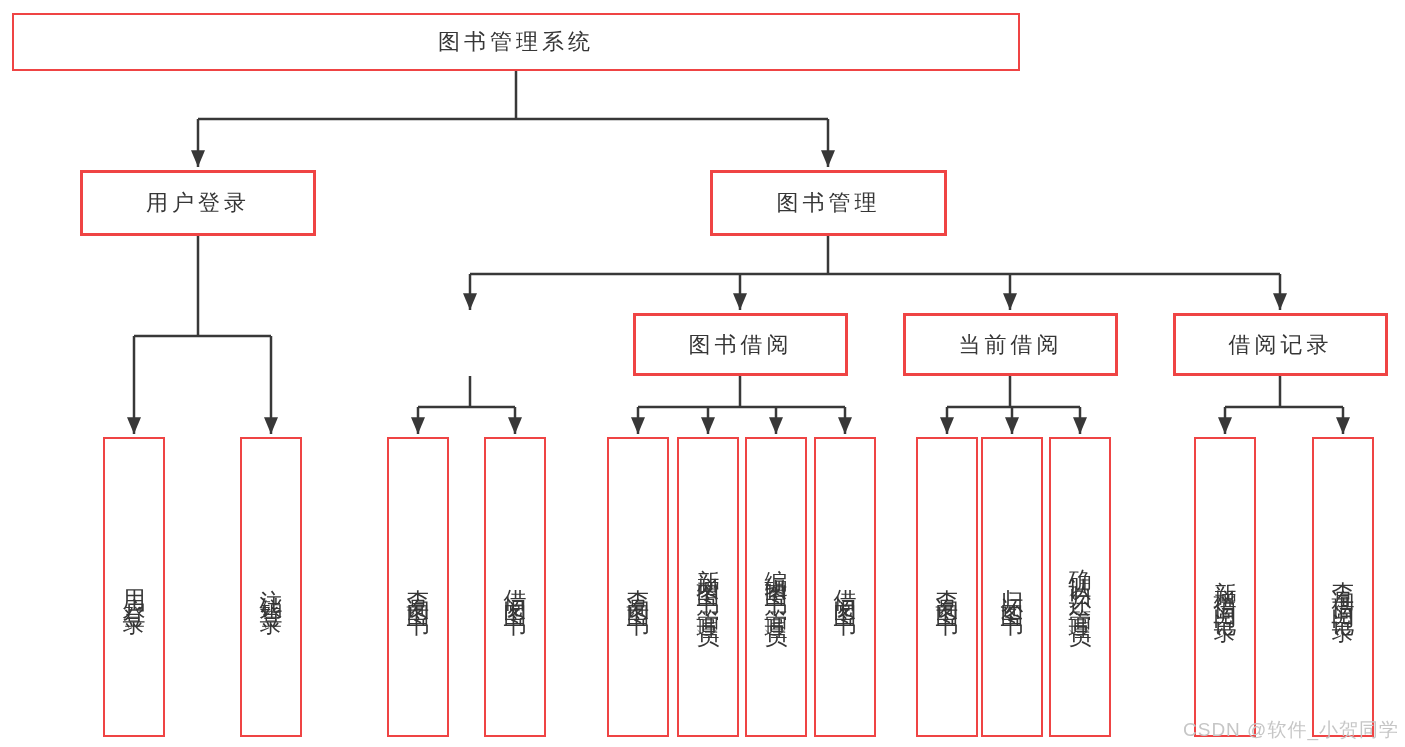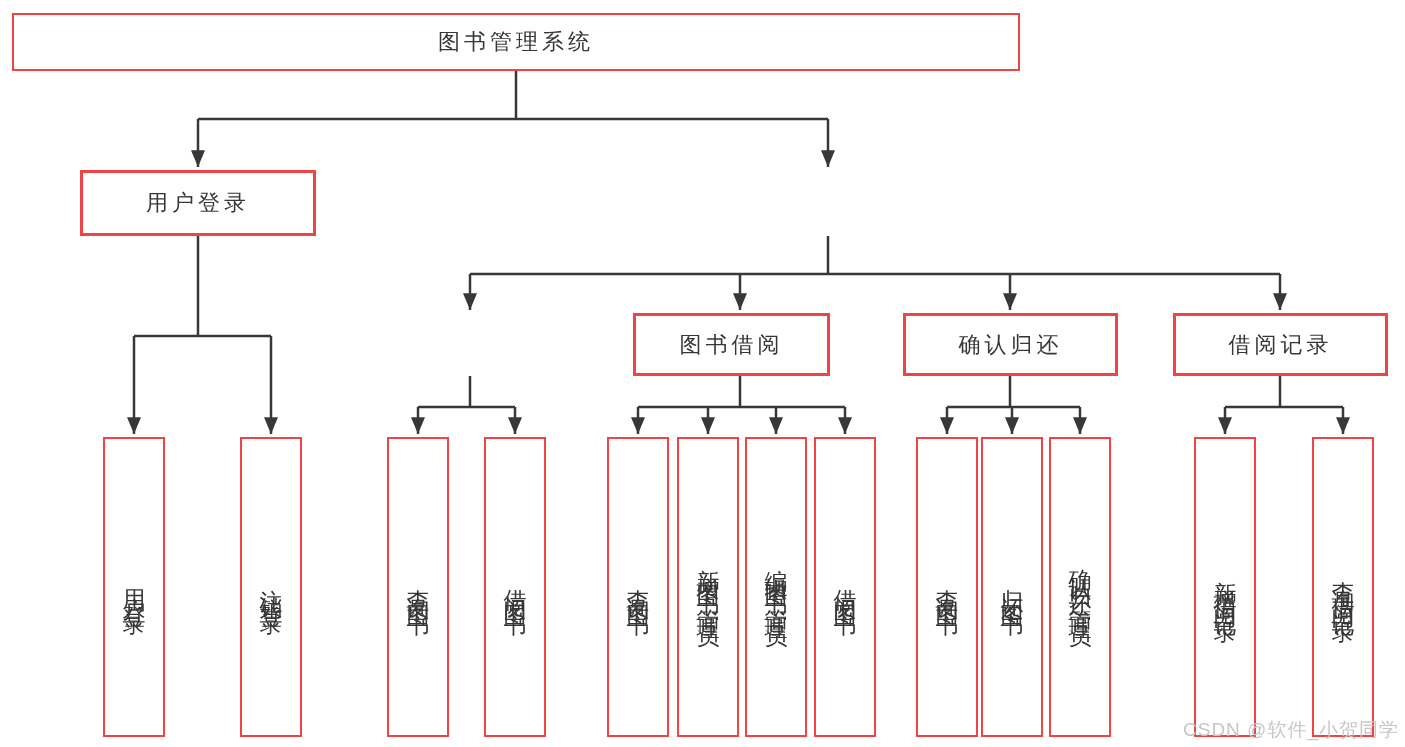--- a/index.html
+++ b/index.html
@@ -91,26 +91,29 @@
     </g>
   </svg>
 
   <div class="box h-box root-box" style="left:12px;top:13px;width:1008px;height:58px;">
     <span class="label">图书管理系统</span>
   </div>
 
   <div class="box h-box" style="left:80px;top:170px;width:236px;height:66px;">
     <span class="label">用户登录</span>
   </div>
+  <div class="box h-box" style="left:710px;top:170px;width:237px;height:66px;">
+    <span class="label">图书管理</span>
+  </div>
 
-  <div class="box h-box" style="left:633px;top:313px;width:197px;height:63px;">
+  <div class="box h-box" style="left:633px;top:313px;width:215px;height:63px;">
     <span class="label">图书借阅</span>
   </div>
   <div class="box h-box" style="left:903px;top:313px;width:215px;height:63px;">
-    <span class="label">确认归还</span>
+    <span class="label">当前借阅</span>
   </div>
   <div class="box h-box" style="left:1173px;top:313px;width:215px;height:63px;">
     <span class="label">借阅记录</span>
   </div>
 
   <div class="box v-box" style="left:103px;top:437px;width:62px;height:300px;">
     <span class="label">用户登录</span>
   </div>
   <div class="box v-box" style="left:240px;top:437px;width:62px;height:300px;">
     <span class="label">注销登录</span>

